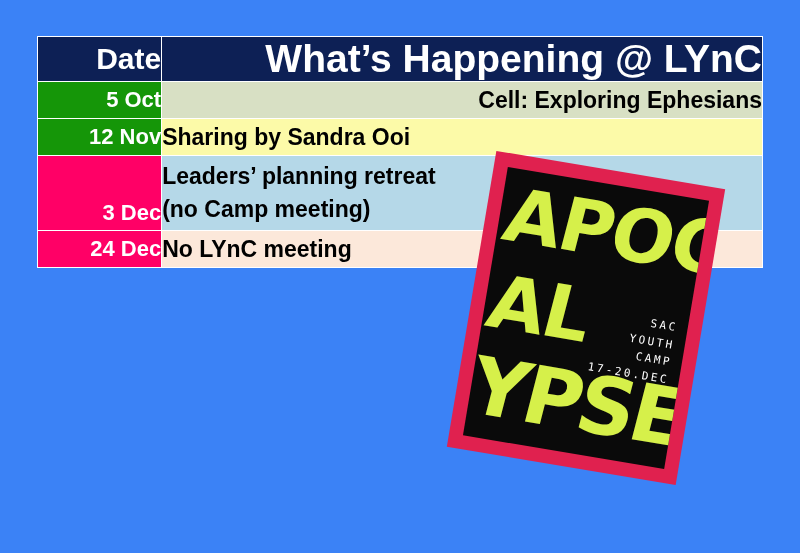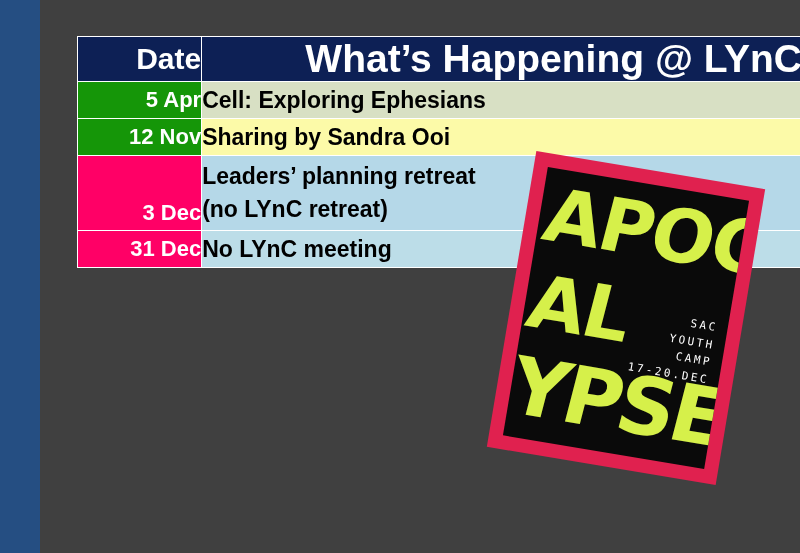--- a/index.html
+++ b/index.html
@@ -11,22 +11,21 @@
     height: 553px;
     overflow: hidden;
     background: #254e82;
     font-family: "Liberation Sans", sans-serif;
     position: relative;
   }
 
   #slide {
     position: absolute;
     inset: 0;
-    background: #404040;
-    margin-left: 40px;
+    background: #3b82f6;
   }
 
   
   #schedule-table {
     position: absolute;
     left: 37px;
     top: 36px;
     width: 726px;
     border-collapse: collapse;
     table-layout: fixed;
@@ -77,21 +76,21 @@
     text-align: left;
     padding-left: 9px;
     font-size: 23px;
     font-weight: bold;
     color: #000000;
     white-space: nowrap;
   }
   .row-h { height: 37px; }
   .row-h2 { height: 75px; }
 
-  .ev-sage   { background: #d8e0c4; }
+  .ev-sage   { background: #d8e0c4; text-align: right; }
   .ev-yellow { background: #fcfaa8; }
   .ev-blue   { background: #b5d8e8; }
   .ev-olive  { background: #6f9a12; color:#ffffff; }
   .ev-crimson{ background: #e0214f; color:#ffe600; }
   .ev-peach  { background: #fce8da; }
   .ev-lblue  { background: #bcdde8; }
 
   .two-line {
     line-height: 1.45;
     white-space: normal;
@@ -171,46 +170,46 @@
     </colgroup>
     <thead>
       <tr class="hdr">
         <th class="hdr-date">Date</th>
         <th class="hdr-event">What’s Happening @ LYnC</th>
       </tr>
     </thead>
     <tbody>
 
       <tr class="row-h">
-        <td class="date-cell bg-green">5 Apr</td>
+        <td class="date-cell bg-green">5 Oct</td>
         <td class="event-cell ev-sage">Cell: Exploring Ephesians</td>
       </tr>
 
       <tr class="row-h">
         <td class="date-cell bg-green">12 Nov</td>
         <td class="event-cell ev-yellow">Sharing by Sandra Ooi</td>
       </tr>
 
 
 
       <tr class="row-h2">
         <td class="date-cell bg-pink" style="vertical-align:bottom;padding-bottom:4px;">3 Dec</td>
         <td class="event-cell ev-blue two-line">
           <span>Leaders’ planning retreat</span>
-          <span>(no LYnC retreat)</span>
+          <span>(no Camp meeting)</span>
         </td>
       </tr>
 
 
 
-
       <tr class="row-h">
-        <td class="date-cell bg-pink">31 Dec</td>
-        <td class="event-cell ev-lblue">No LYnC meeting</td>
-      </tr>
+        <td class="date-cell bg-pink">24 Dec</td>
+        <td class="event-cell ev-peach">No LYnC meeting</td>
+      </tr>
+
 
     </tbody>
   </table>
 
   <div id="poster">
     <div id="poster-inner">
       <div class="poster-word" id="word-apoc">APOC</div>
       <div class="poster-word" id="word-al">AL</div>
       <div class="poster-word" id="word-ypse">YPSE</div>
       <div id="poster-caption">

